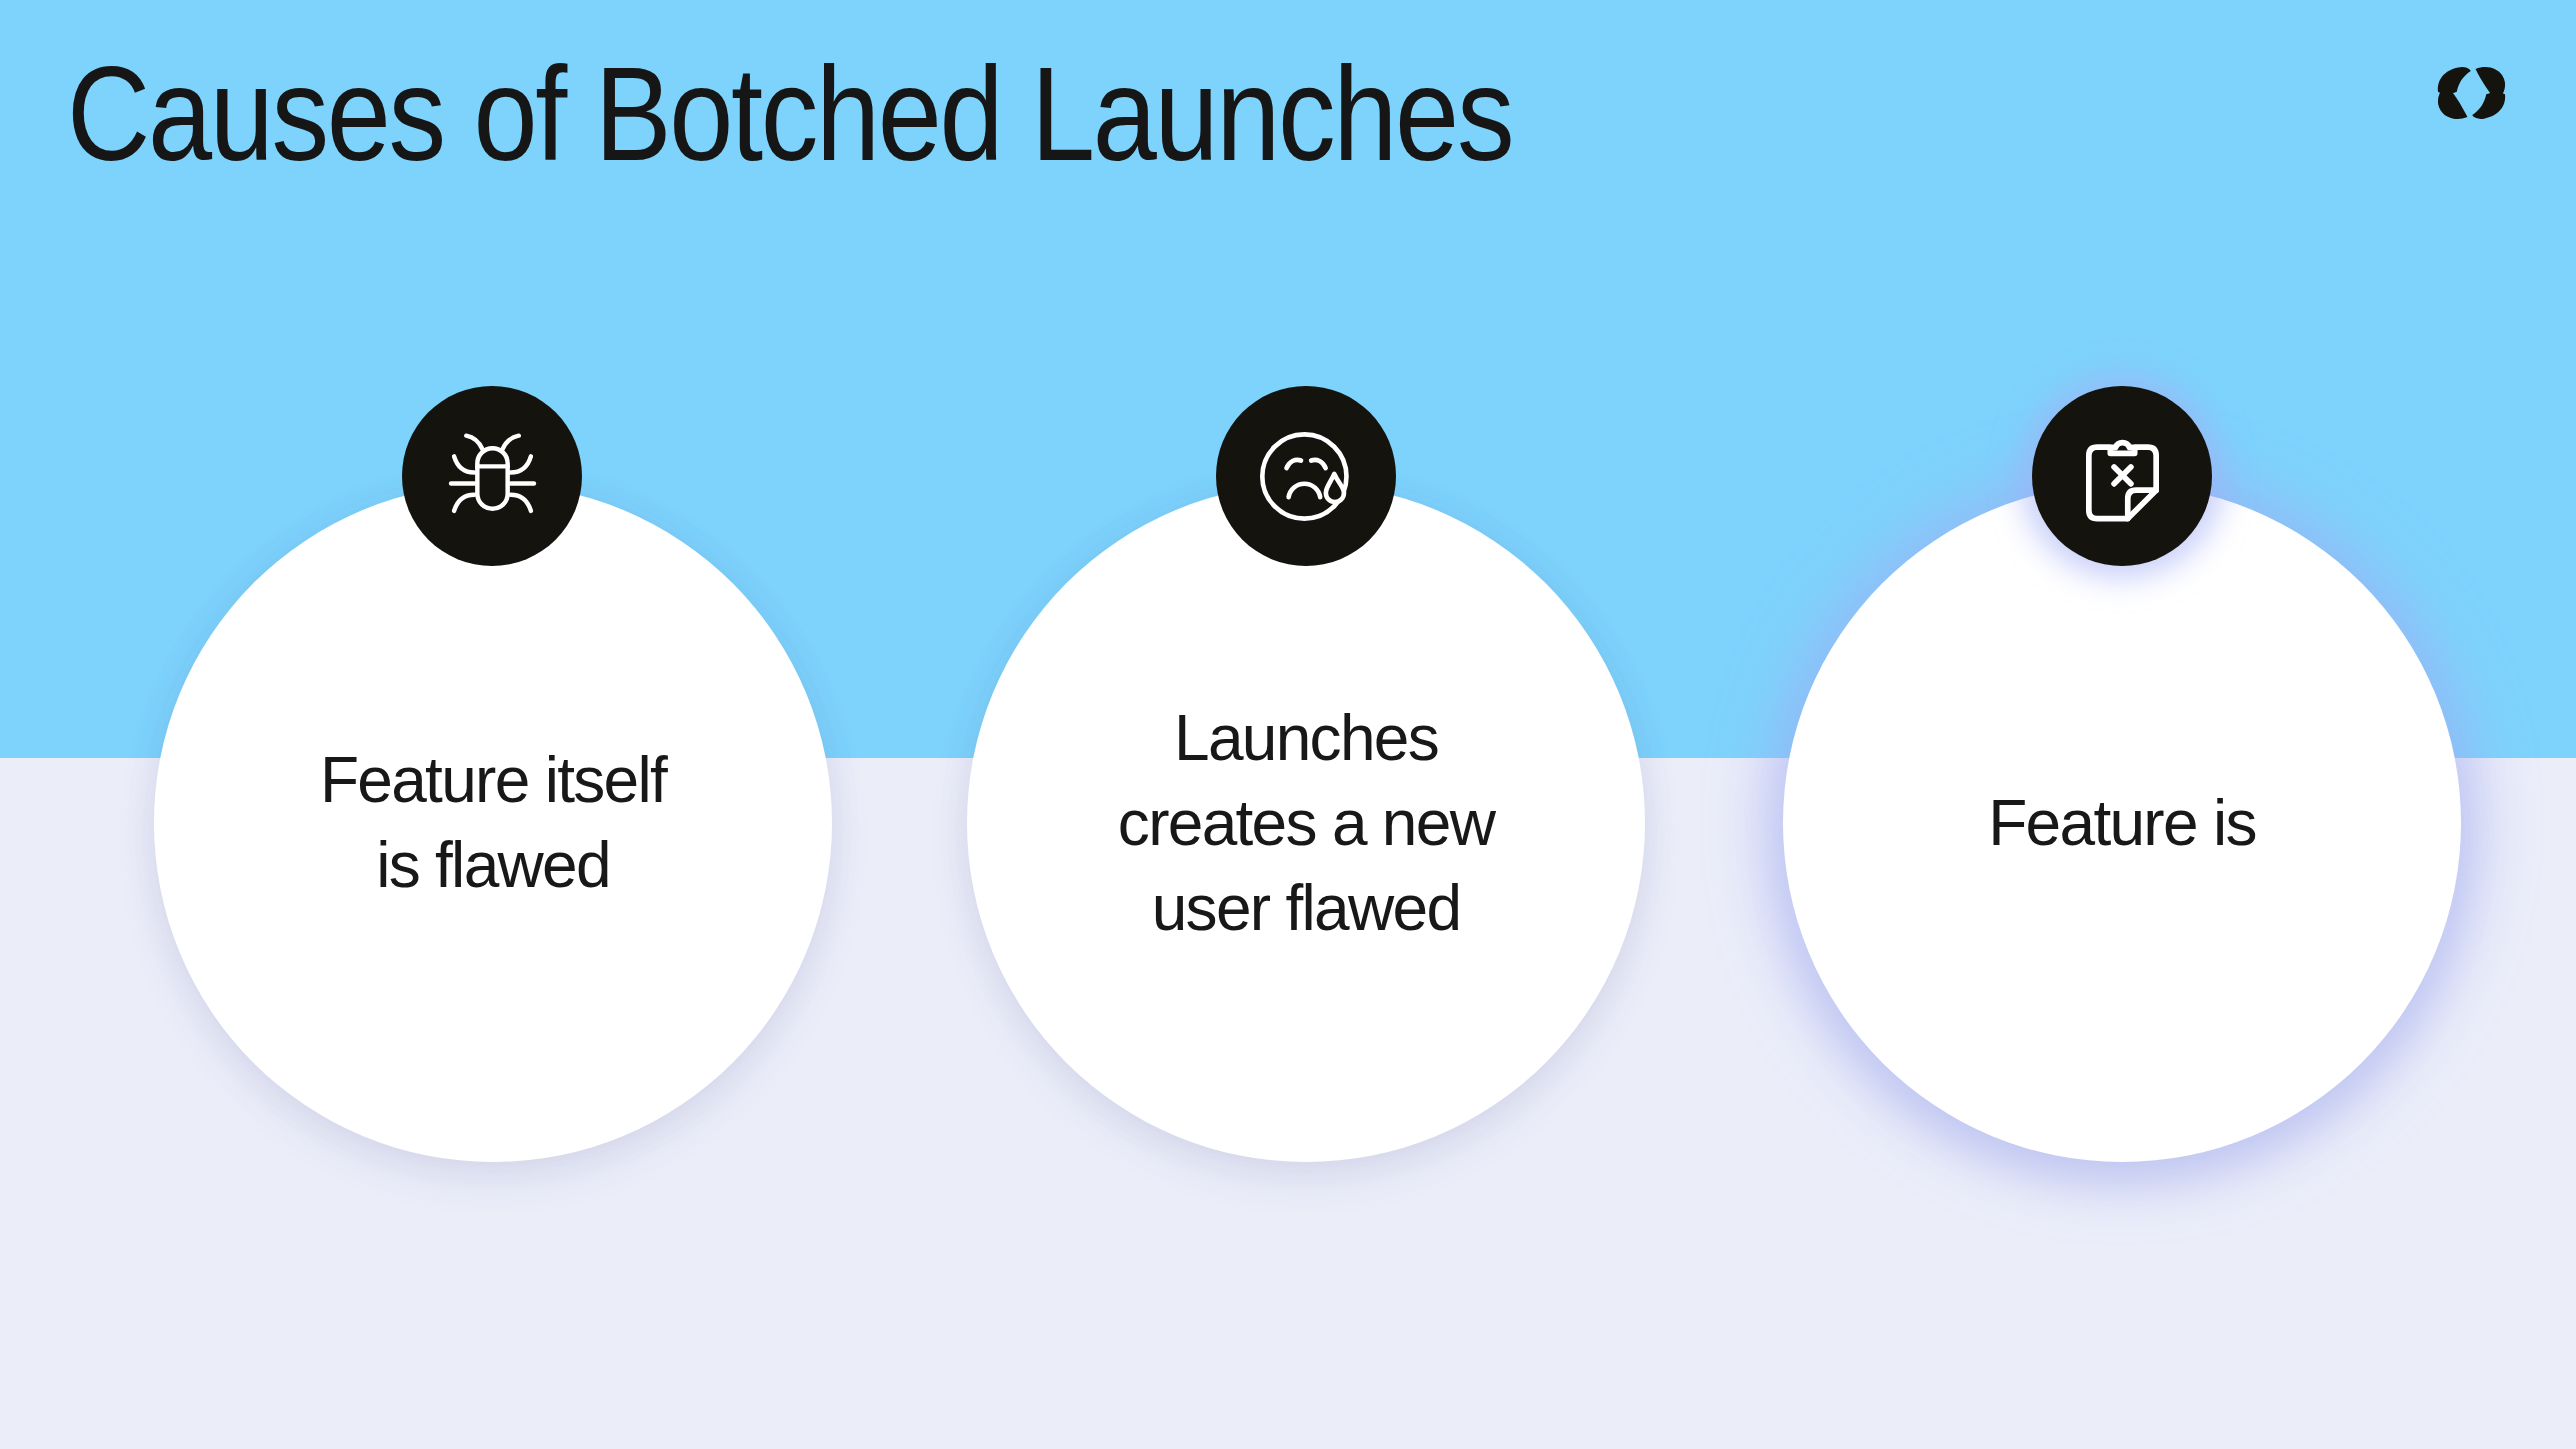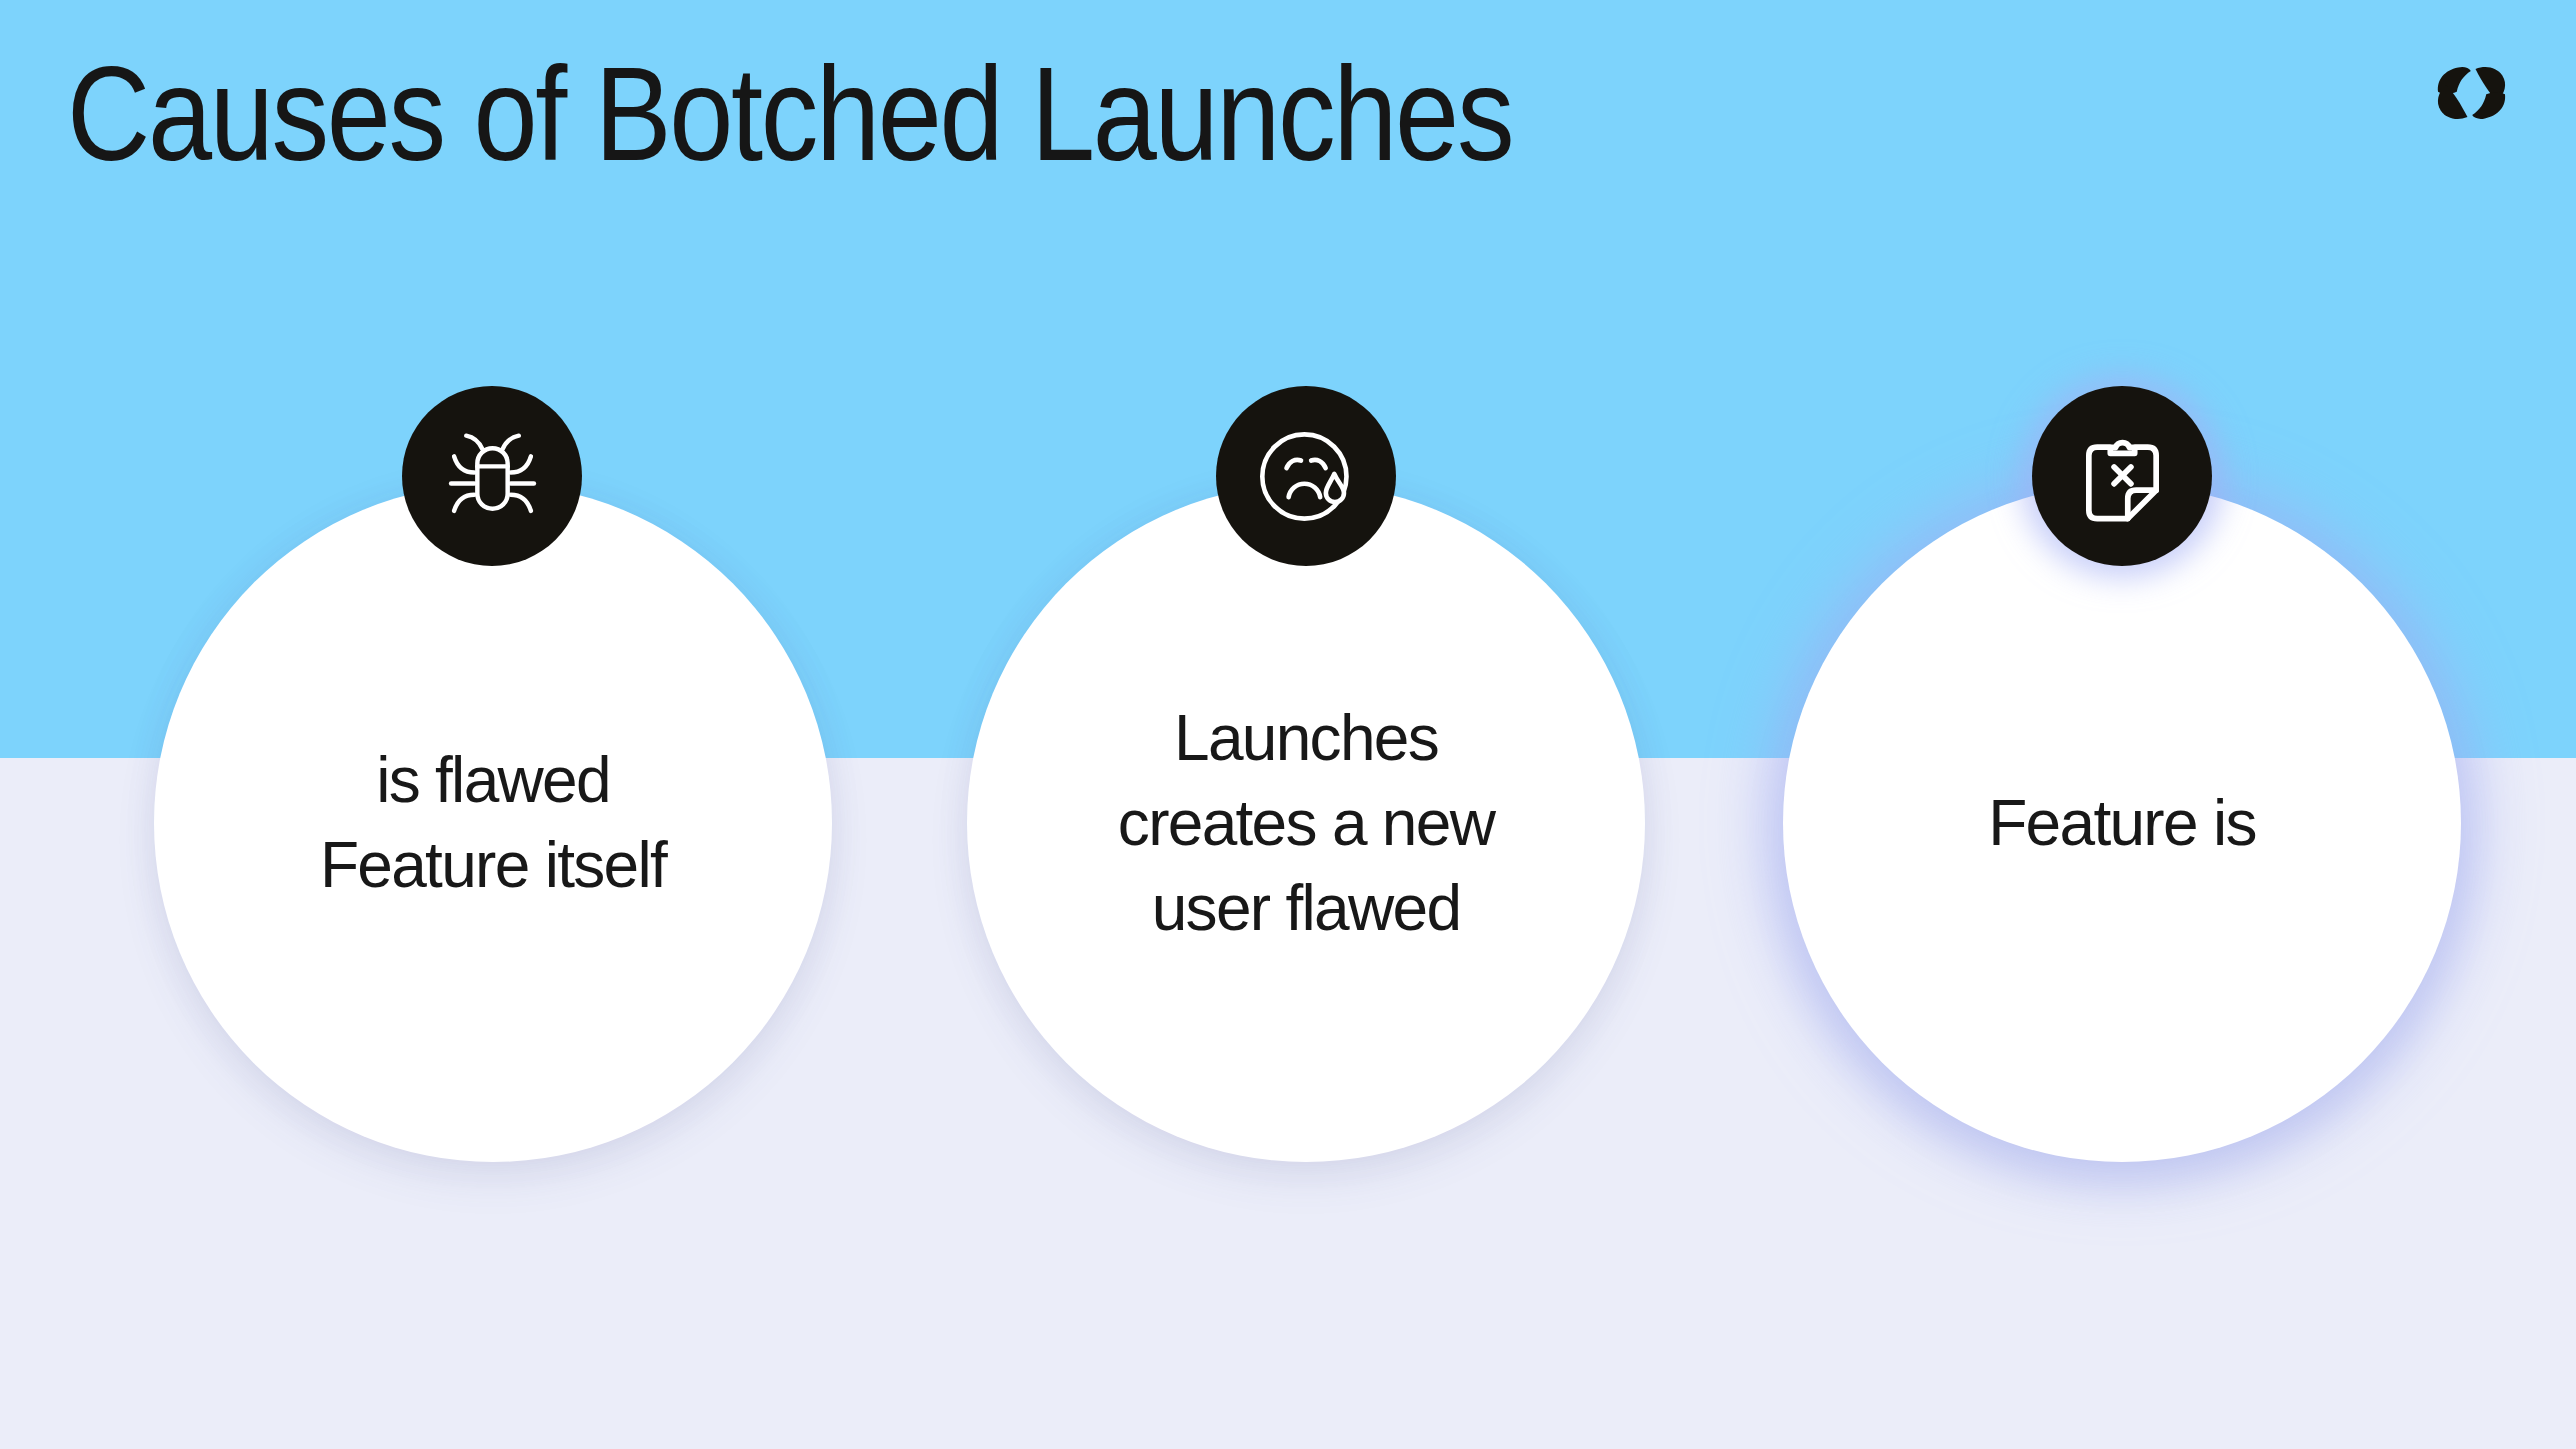--- a/index.html
+++ b/index.html
@@ -70,22 +70,22 @@
       <path d="M6,40 C4,22 16,8 36,4 C44,2 52,4 55,9 C44,16 37,26 34,40 C24,44 13,44 6,40 Z"></path>
       <path d="M62,6 C78,0 94,4 102,16 C110,28 106,44 94,54 C84,44 72,26 62,6 Z"></path>
       <path d="M62,6 C78,0 94,4 102,16 C110,28 106,44 94,54 C84,44 72,26 62,6 Z" transform="rotate(180 56 42)"></path>
       <path d="M6,40 C4,22 16,8 36,4 C44,2 52,4 55,9 C44,16 37,26 34,40 C24,44 13,44 6,40 Z" transform="rotate(180 56 42)"></path>
     </svg>
   </div>
 
   <div class="cause-group pos-1">
     <div class="cause-circle">
       <div class="cause-label">
+        <div class="cause-line">Feature itself</div>
         <div class="cause-line">is flawed</div>
-        <div class="cause-line">Feature itself</div>
         <div class="cause-line"></div>
       </div>
     </div>
     <div class="badge">
       <span>
         <svg class="icon-svg" width="97" height="97" viewBox="0 0 48 48" fill="none" stroke="#ffffff" stroke-width="2.2" stroke-linecap="round" stroke-linejoin="round" xmlns="http://www.w3.org/2000/svg">
           <rect x="16.5" y="10" width="15" height="30" rx="7.5"></rect>
           <path d="M16.5,19 H31.5"></path>
           <path d="M19,10.5 C17.5,7 14.5,4.5 11,3.8"></path>
           <path d="M29,10.5 C30.5,7 33.5,4.5 37,3.8"></path>

